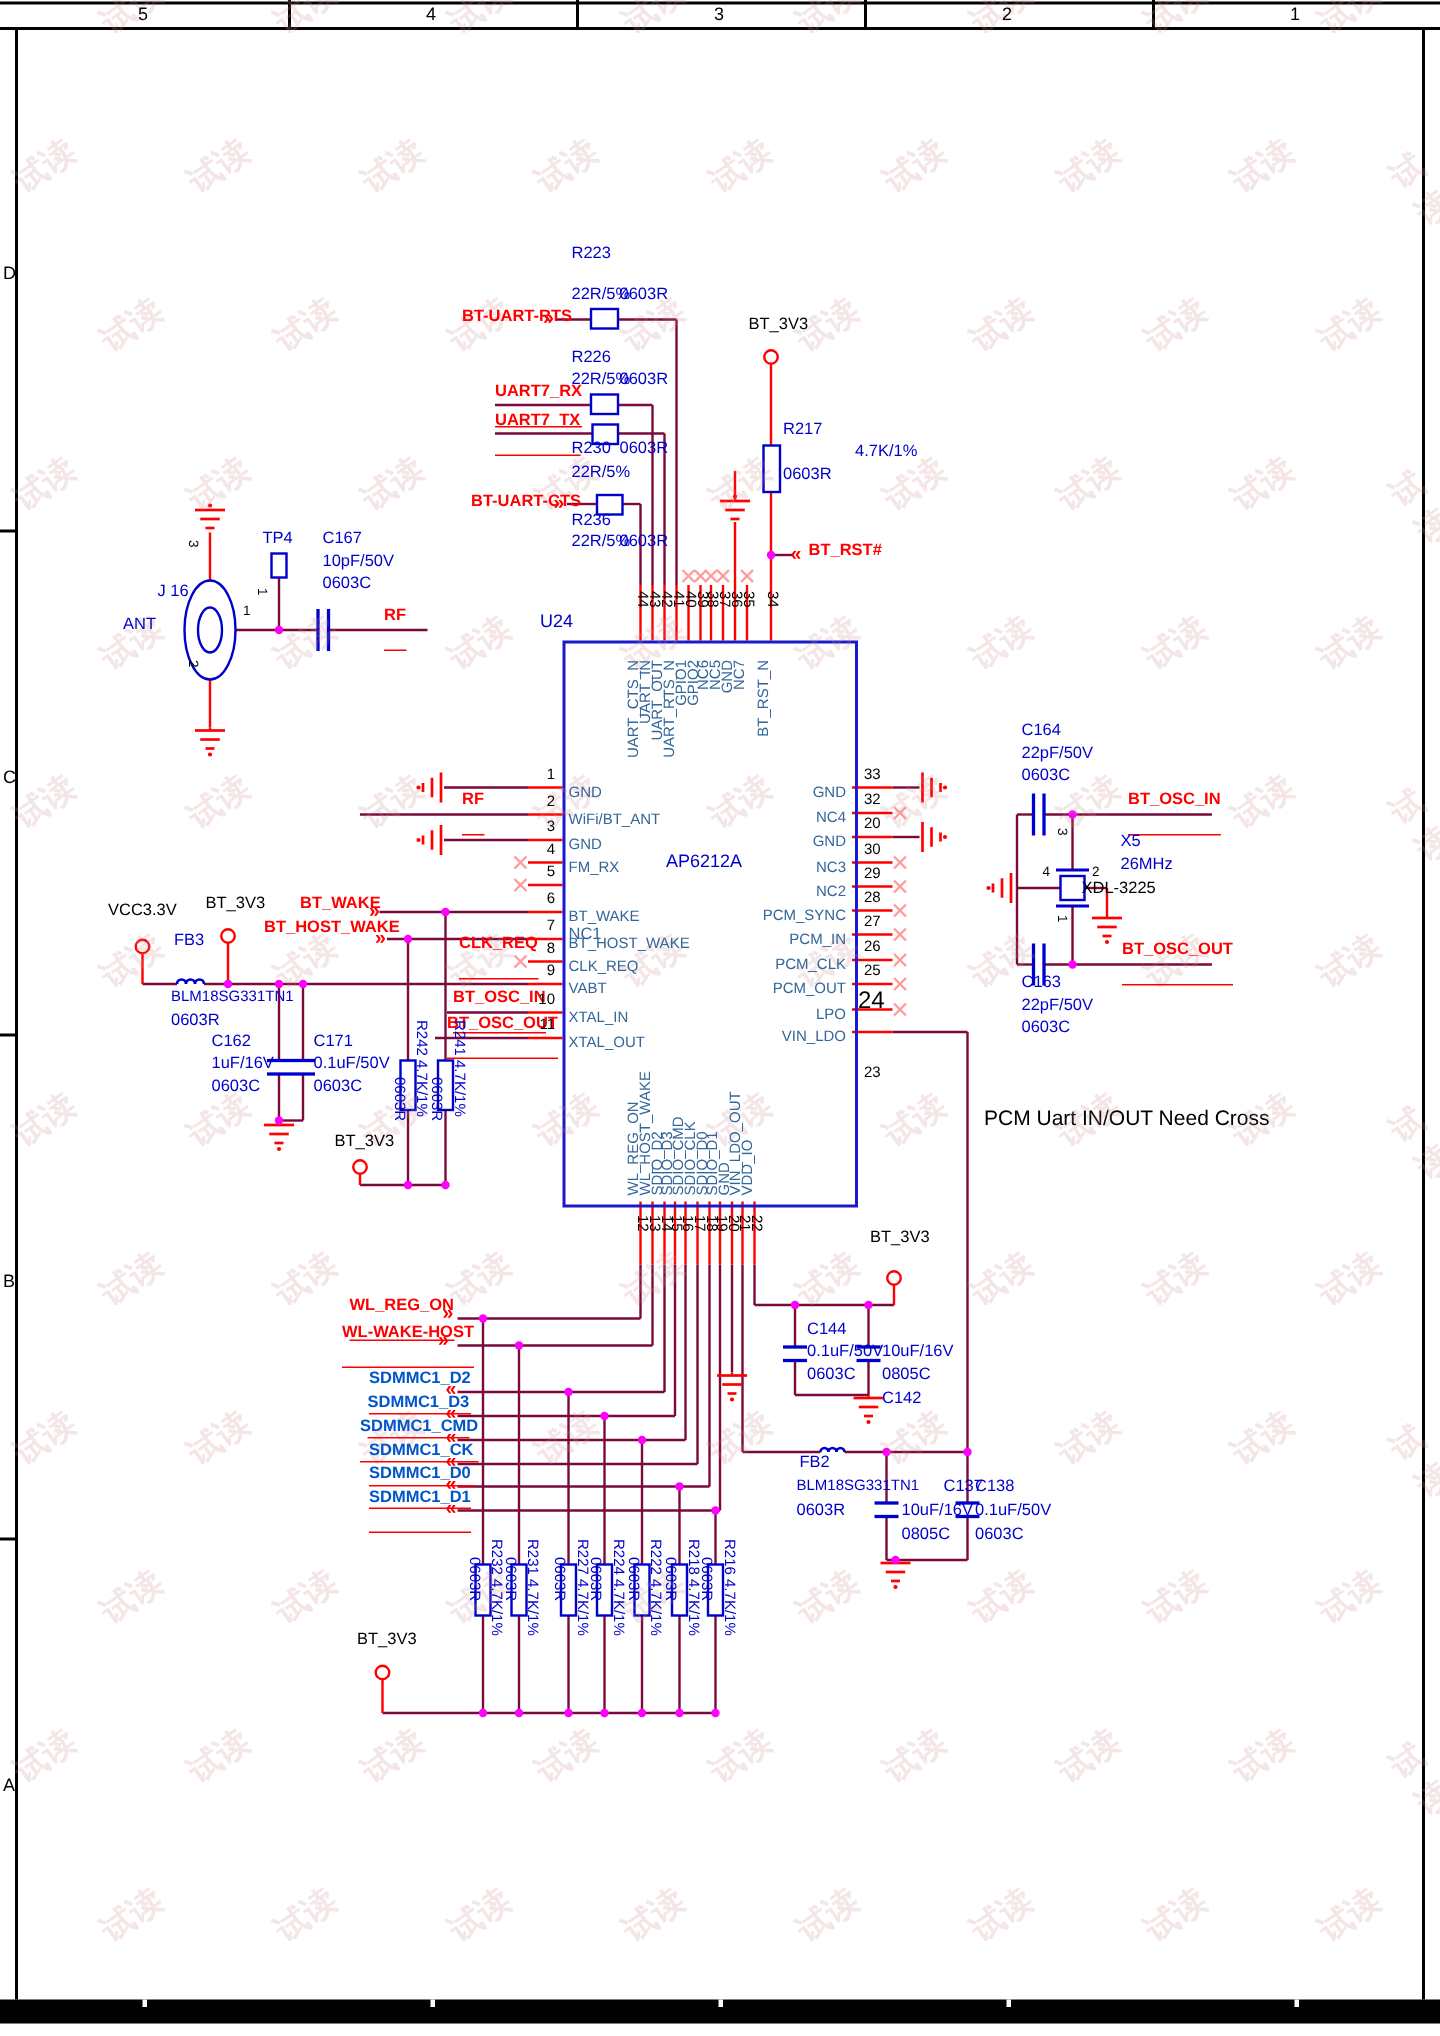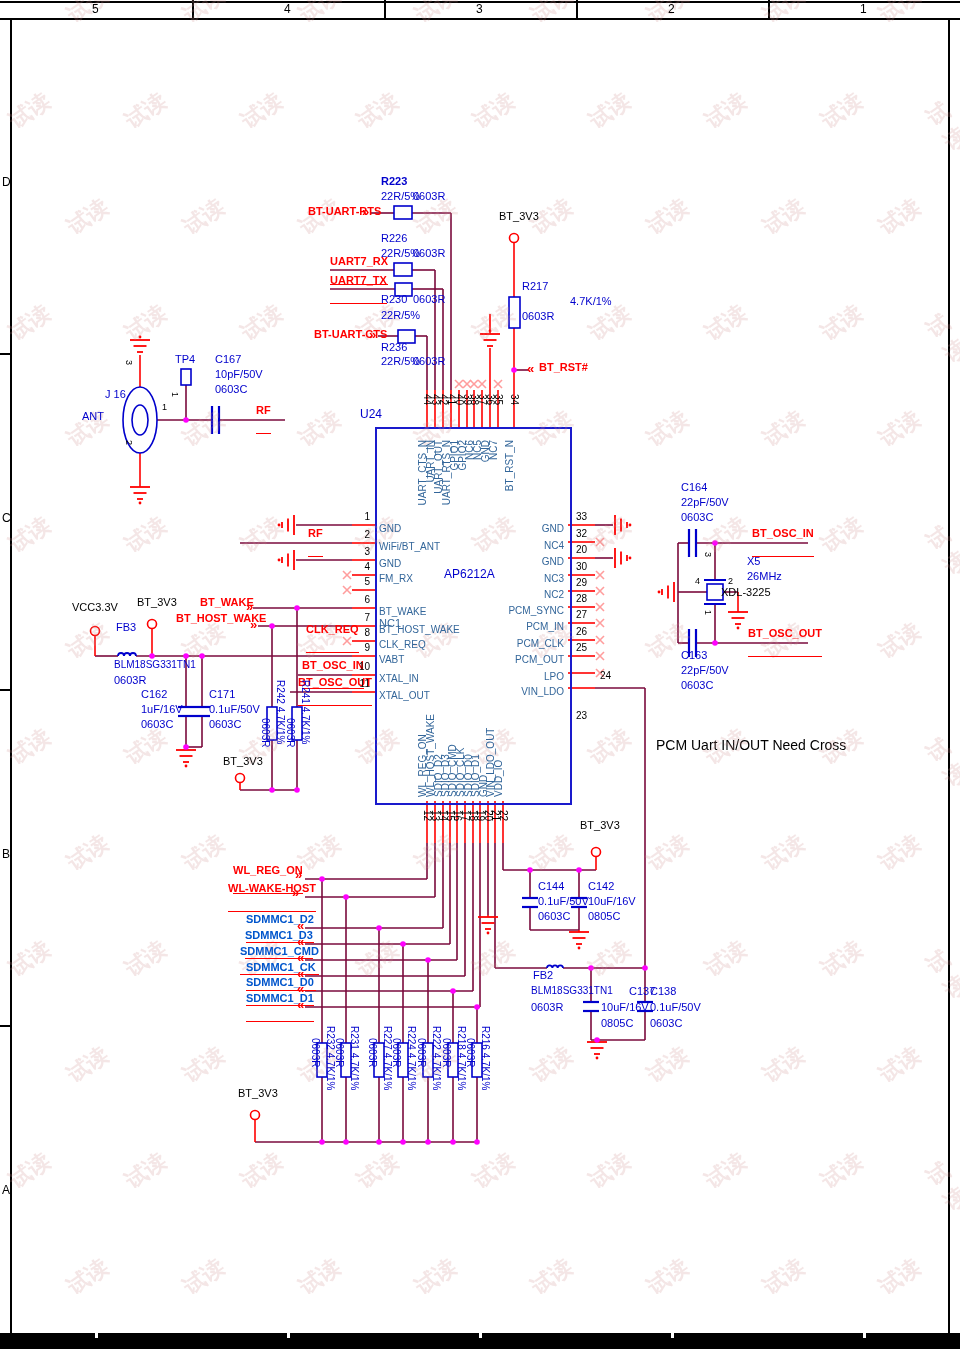--- a/index.html
+++ b/index.html
@@ -475,21 +475,21 @@
       <div class="wmk" style="left: 66px; top: 1262px;">试读</div>
       <div class="wmk" style="left: 182px; top: 1262px;">试读</div>
       <div class="wmk" style="left: 298px; top: 1262px;">试读</div>
       <div class="wmk" style="left: 414px; top: 1262px;">试读</div>
       <div class="wmk" style="left: 530px; top: 1262px;">试读</div>
       <div class="wmk" style="left: 646px; top: 1262px;">试读</div>
       <div class="wmk" style="left: 762px; top: 1262px;">试读</div>
       <div class="wmk" style="left: 878px; top: 1262px;">试读</div>
     </div>
   <div id="label-layer">
-      <div class="lbl" style="left: 381px; top: 176px; color: rgb(0, 0, 204); font-weight: bold;">R223</div>
+      <div class="lbl" style="left: 381px; top: 164px; color: rgb(0, 0, 204);">R223</div>
       <div class="lbl" style="left: 381px; top: 191px; color: rgb(0, 0, 204);">22R/5%</div>
       <div class="lbl" style="left: 413px; top: 191px; color: rgb(0, 0, 204);">0603R</div>
       <div class="lbl" style="left: 308px; top: 206px; color: rgb(255, 0, 0); font-weight: bold;">BT-UART-RTS</div>
       <div class="lbl" style="left: 362px; top: 205px; color: rgb(255, 0, 0); font-size: 13px; font-weight: bold;">»</div>
       <div class="lbl" style="left: 381px; top: 233px; color: rgb(0, 0, 204);">R226</div>
       <div class="lbl" style="left: 381px; top: 248px; color: rgb(0, 0, 204);">22R/5%</div>
       <div class="lbl" style="left: 413px; top: 248px; color: rgb(0, 0, 204);">0603R</div>
       <div class="lbl u" style="left: 330px; top: 256px; color: rgb(255, 0, 0); font-weight: bold;">UART7_RX</div>
       <div class="lbl u" style="left: 330px; top: 275px; color: rgb(255, 0, 0); font-weight: bold;">UART7_TX</div>
       <div class="lbl" style="left: 381px; top: 294px; color: rgb(0, 0, 204);">R230</div>
@@ -549,21 +549,21 @@
       <div class="lbl" style="left: 681px; top: 665px; color: rgb(0, 0, 204);">22pF/50V</div>
       <div class="lbl" style="left: 681px; top: 680px; color: rgb(0, 0, 204);">0603C</div>
       <div class="lbl" style="left: 695px; top: 577px; color: rgb(0, 0, 0); font-size: 9px;">4</div>
       <div class="lbl" style="left: 728px; top: 577px; color: rgb(0, 0, 0); font-size: 9px;">2</div>
       <div class="lbl r90" style="left: 712px; top: 552px; color: rgb(0, 0, 0); font-size: 9px;">3</div>
       <div class="lbl r90" style="left: 712px; top: 610px; color: rgb(0, 0, 0); font-size: 9px;">1</div>
       <div class="lbl" style="left: 580px; top: 820px; color: rgb(0, 0, 0);">BT_3V3</div>
       <div class="lbl" style="left: 538px; top: 881px; color: rgb(0, 0, 204);">C144</div>
       <div class="lbl" style="left: 538px; top: 896px; color: rgb(0, 0, 204);">0.1uF/50V</div>
       <div class="lbl" style="left: 538px; top: 911px; color: rgb(0, 0, 204);">0603C</div>
-      <div class="lbl" style="left: 588px; top: 881px; color: rgb(0, 0, 204);">C142</div>
+      <div class="lbl" style="left: 588px; top: 927px; color: rgb(0, 0, 204);">C142</div>
       <div class="lbl" style="left: 588px; top: 896px; color: rgb(0, 0, 204);">10uF/16V</div>
       <div class="lbl" style="left: 588px; top: 911px; color: rgb(0, 0, 204);">0805C</div>
       <div class="lbl u" style="left: 233px; top: 865px; color: rgb(255, 0, 0); font-weight: bold;">WL_REG_ON</div>
       <div class="lbl" style="left: 295px; top: 868px; color: rgb(255, 0, 0); font-size: 13px; font-weight: bold;">»</div>
       <div class="lbl u" style="left: 228px; top: 883px; color: rgb(255, 0, 0); font-weight: bold;">WL-WAKE-HOST</div>
       <div class="lbl" style="left: 292px; top: 886px; color: rgb(255, 0, 0); font-size: 13px; font-weight: bold;">»</div>
       <div class="lbl u" style="left: 246px; top: 914px; color: rgb(0, 85, 204); font-weight: bold;">SDMMC1_D2</div>
       <div class="lbl" style="left: 297px; top: 919px; color: rgb(255, 0, 0); font-size: 13px; font-weight: bold;">«</div>
       <div class="lbl u" style="left: 245px; top: 930px; color: rgb(0, 85, 204); font-weight: bold;">SDMMC1_D3</div>
       <div class="lbl" style="left: 297px; top: 935px; color: rgb(255, 0, 0); font-size: 13px; font-weight: bold;">«</div>
@@ -638,21 +638,21 @@
       <div class="lbl" style="left: 576px; top: 578px; color: rgb(0, 0, 0); font-size: 10px;">29</div>
       <div class="lbl" style="left: 444px; top: 590px; color: rgb(51, 102, 154); font-size: 10px; width: 120px; text-align: right;">NC2</div>
       <div class="lbl" style="left: 576px; top: 594px; color: rgb(0, 0, 0); font-size: 10px;">28</div>
       <div class="lbl" style="left: 444px; top: 606px; color: rgb(51, 102, 154); font-size: 10px; width: 120px; text-align: right;">PCM_SYNC</div>
       <div class="lbl" style="left: 576px; top: 610px; color: rgb(0, 0, 0); font-size: 10px;">27</div>
       <div class="lbl" style="left: 444px; top: 622px; color: rgb(51, 102, 154); font-size: 10px; width: 120px; text-align: right;">PCM_IN</div>
       <div class="lbl" style="left: 576px; top: 627px; color: rgb(0, 0, 0); font-size: 10px;">26</div>
       <div class="lbl" style="left: 444px; top: 639px; color: rgb(51, 102, 154); font-size: 10px; width: 120px; text-align: right;">PCM_CLK</div>
       <div class="lbl" style="left: 576px; top: 643px; color: rgb(0, 0, 0); font-size: 10px;">25</div>
       <div class="lbl" style="left: 444px; top: 655px; color: rgb(51, 102, 154); font-size: 10px; width: 120px; text-align: right;">PCM_OUT</div>
-      <div class="lbl" style="left: 600px; top: 660px; color: rgb(0, 0, 0); font-size: 10px; margin-top: 11px;">24</div>
+      <div class="lbl" style="left: 572px; top: 660px; color: rgb(0, 0, 0); font-size: 16px;">24</div>
       <div class="lbl" style="left: 444px; top: 672px; color: rgb(51, 102, 154); font-size: 10px; width: 120px; text-align: right;">LPO</div>
       <div class="lbl" style="left: 576px; top: 675px; color: rgb(0, 0, 0); font-size: 10px; margin-top: 36px;">23</div>
       <div class="lbl" style="left: 444px; top: 687px; color: rgb(51, 102, 154); font-size: 10px; width: 120px; text-align: right;">VIN_LDO</div>
       <div class="lbl r90" style="left: 432px; top: 394px; color: rgb(0, 0, 0); font-size: 10px; width: 22px;">44</div>
       <div class="lbl rm90" style="left: 418px; top: 558px; color: rgb(51, 102, 154); font-size: 10px; width: 118px; text-align: right;">UART_CTS_N</div>
       <div class="lbl r90" style="left: 440px; top: 394px; color: rgb(0, 0, 0); font-size: 10px; width: 22px;">43</div>
       <div class="lbl rm90" style="left: 426px; top: 558px; color: rgb(51, 102, 154); font-size: 10px; width: 118px; text-align: right;">UART_IN</div>
       <div class="lbl r90" style="left: 448px; top: 394px; color: rgb(0, 0, 0); font-size: 10px; width: 22px;">42</div>
       <div class="lbl rm90" style="left: 434px; top: 558px; color: rgb(51, 102, 154); font-size: 10px; width: 118px; text-align: right;">UART_OUT</div>
       <div class="lbl r90" style="left: 456px; top: 394px; color: rgb(0, 0, 0); font-size: 10px; width: 22px;">41</div>

